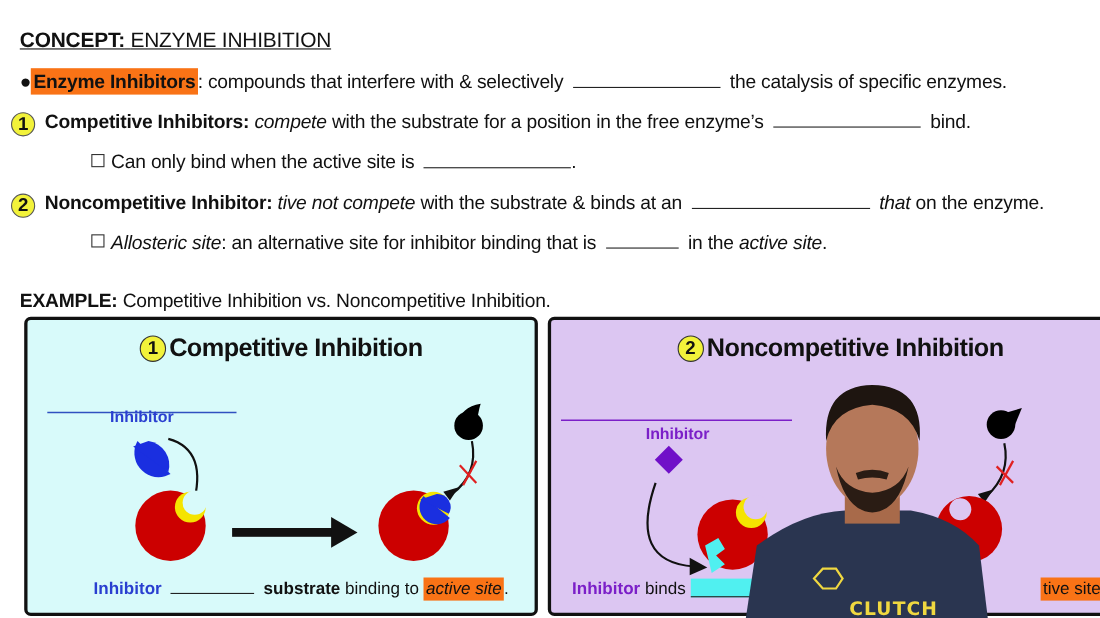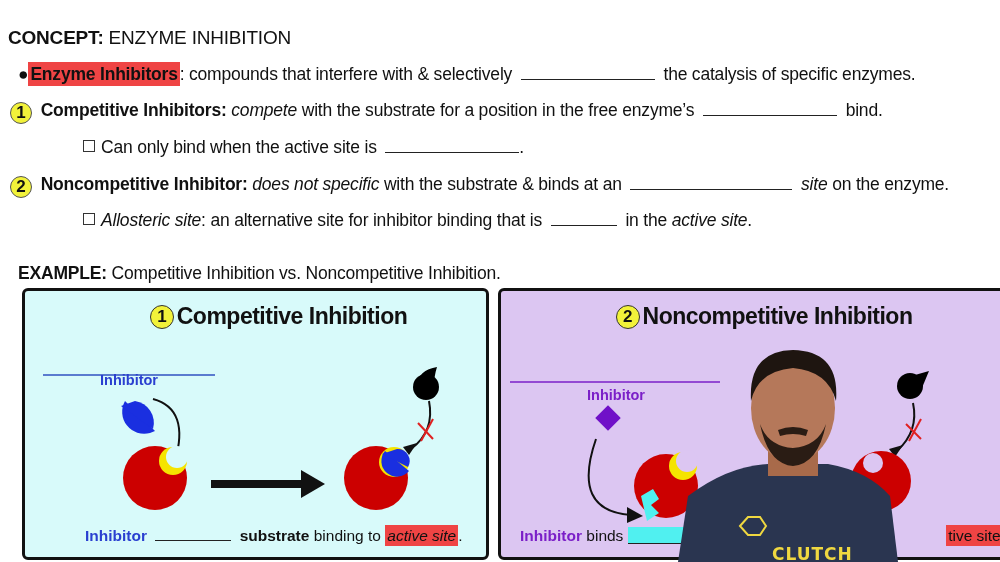--- a/index.html
+++ b/index.html
@@ -1,27 +1,27 @@
 <!DOCTYPE html>
 <html><head>
   <meta charset="utf-8">
   <style>
     html, body { margin:0; padding:0; }
     body { width:1000px; height:562px; background:#ffffff; position:relative; overflow:hidden;
       font-family:"Liberation Sans", sans-serif; color:#111; }
     .line { position:absolute; font-size:17.5px; white-space:nowrap; letter-spacing:-0.2px; }
-    .title { left:8px; top:27px; font-size:19px; }
+    .title { left:18px; top:27px; font-size:19px; text-decoration:underline; }
     .title b { font-weight:bold; }
-    .hl { background:#ef4444; padding:2px 2px; }
+    .hl { background:#f97316; padding:2px 2px; }
     .num { display:inline-block; width:20px; height:20px; border-radius:50%; background:#f2f23a;
       border:1.5px solid #555; text-align:center; line-height:20px; font-weight:bold; font-size:17px; margin-right:4px; vertical-align:-2px; }
     .blank { display:inline-block; border-bottom:1.5px solid #222; height:14px; vertical-align:baseline; margin:0 4px; }
     .box { display:inline-block; width:10px; height:10px; border:1px solid #333; margin-right:6px; vertical-align:1px; }
     .panel { position:absolute; top:288px; height:272px; border:3px solid #111; border-radius:6px; box-sizing:border-box; overflow:hidden; }
-    .p1 { left:22px; width:467px; background:#d8fafa;padding-left:23px; }
+    .p1 { left:22px; width:467px; background:#d8fafa; }
     .p2 { left:498px; width:532px; background:#dcc6f2; }
     .ptitle { position:absolute; top:12px; width:100%; text-align:center; font-size:23px; font-weight:bold; letter-spacing:-0.5px; }
     .pnum { display:inline-block; width:22px; height:22px; border-radius:50%; background:#f2f23a; border:1.5px solid #333;
       font-size:17px; line-height:22px; text-align:center; vertical-align:2px; margin-right:3px; }
     .cap { position:absolute; bottom:12px; font-size:15.5px; white-space:nowrap; }
     .video { position:absolute; left:668px; top:346px; width:235px; height:216px; }
   </style>
 </head>
 <body>
 
@@ -46,24 +46,24 @@
 </div>
 
 <div class="line" style="left:83px; top:137px;">
   <span class="box"></span><span>Can only bind when the active site is</span>
   <span class="blank" style="width:134px;margin-right:0;"></span><span>.</span>
 </div>
 
 <div class="line" style="left:10px; top:174px;">
   <span class="num">2</span>
   <b>Noncompetitive Inhibitor:</b>
-  <i>does not specific</i>
+  <i>tive not compete</i>
   <span>with the substrate &amp; binds at an</span>
   <span class="blank" style="width:162px;"></span>
-  <i>site</i>
+  <i>that</i>
   <span>on the enzyme.</span>
 </div>
 
 <div class="line" style="left:83px; top:210px;">
   <span class="box"></span><i>Allosteric site</i><span>: an alternative site for inhibitor binding that is</span>
   <span class="blank" style="width:66px;"></span>
   <span>in the</span>
   <i>active site</i><span>.</span>
 </div>
 

